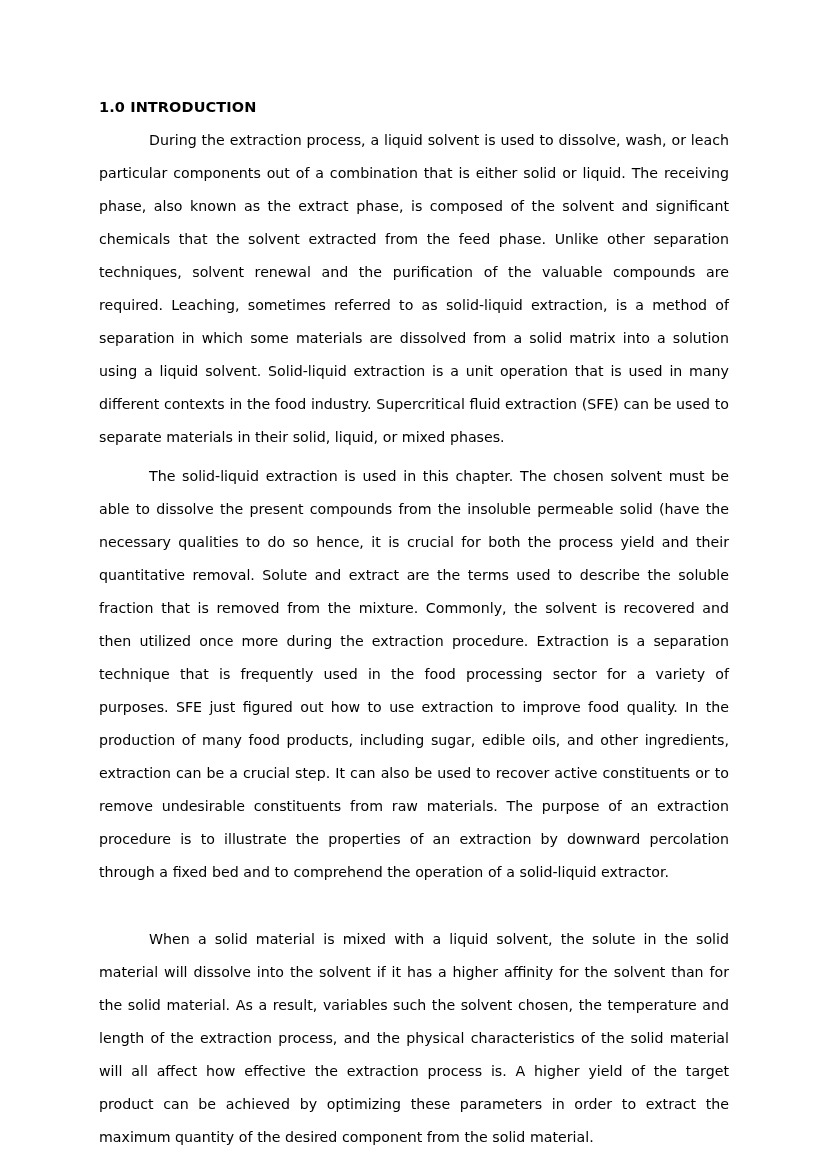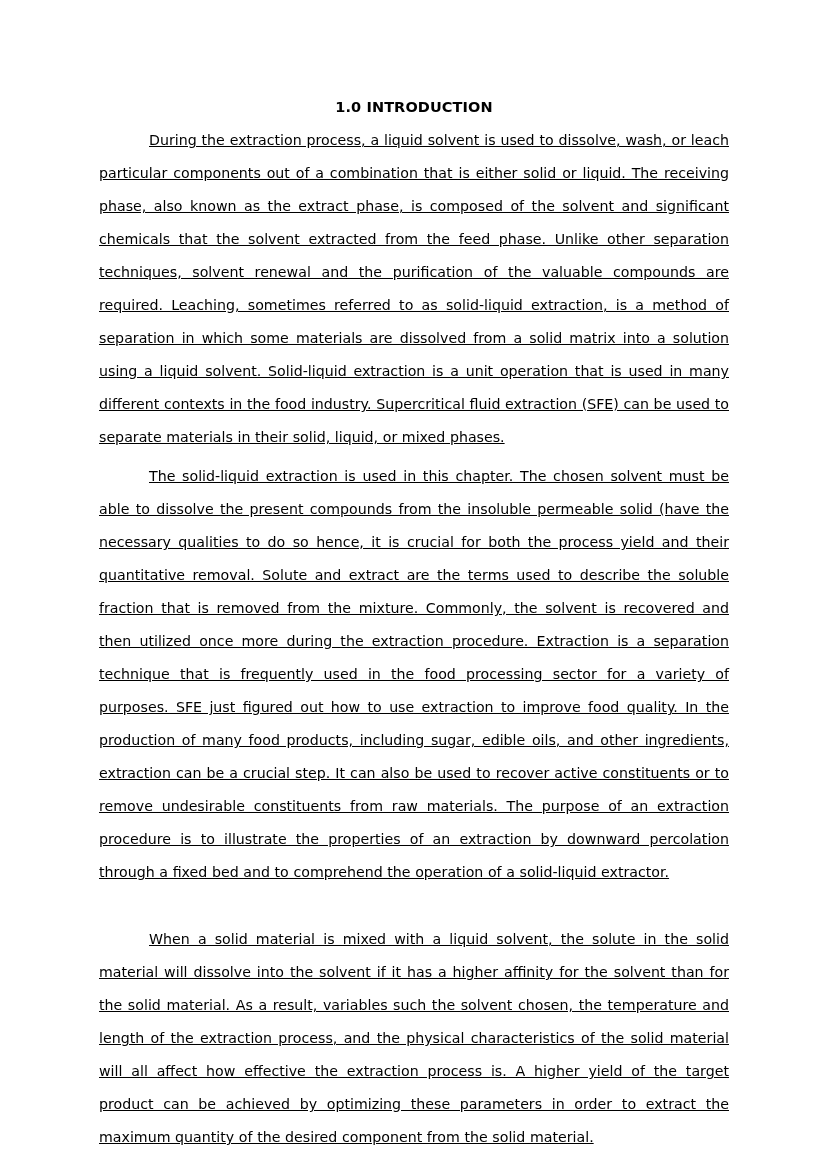--- a/index.html
+++ b/index.html
@@ -27,34 +27,33 @@
     left: 99px;
     top: 98px;
     width: 630px;
   }
   .section-heading {
     font-size: 14.5px;
     font-weight: bold;
     letter-spacing: 0.1px;
     line-height: 1.25;
     margin: 0 0 8px 0;
-    text-align: center;
+    text-align: left;
   }
   .heading-gap {
     height: 34px;
   }
   .body-paragraph {
     font-size: 14.2px;
     line-height: 33px;
     text-align: justify;
     text-justify: inter-word;
     margin: 0;
     text-indent: 50px;
     word-spacing: 0.1px;
-    text-decoration: underline;
   }
   .para-gap {
     height: 6px;
   }
 </style>
 </head>
 <body>
 
 <div class="page">
   <div class="content">

